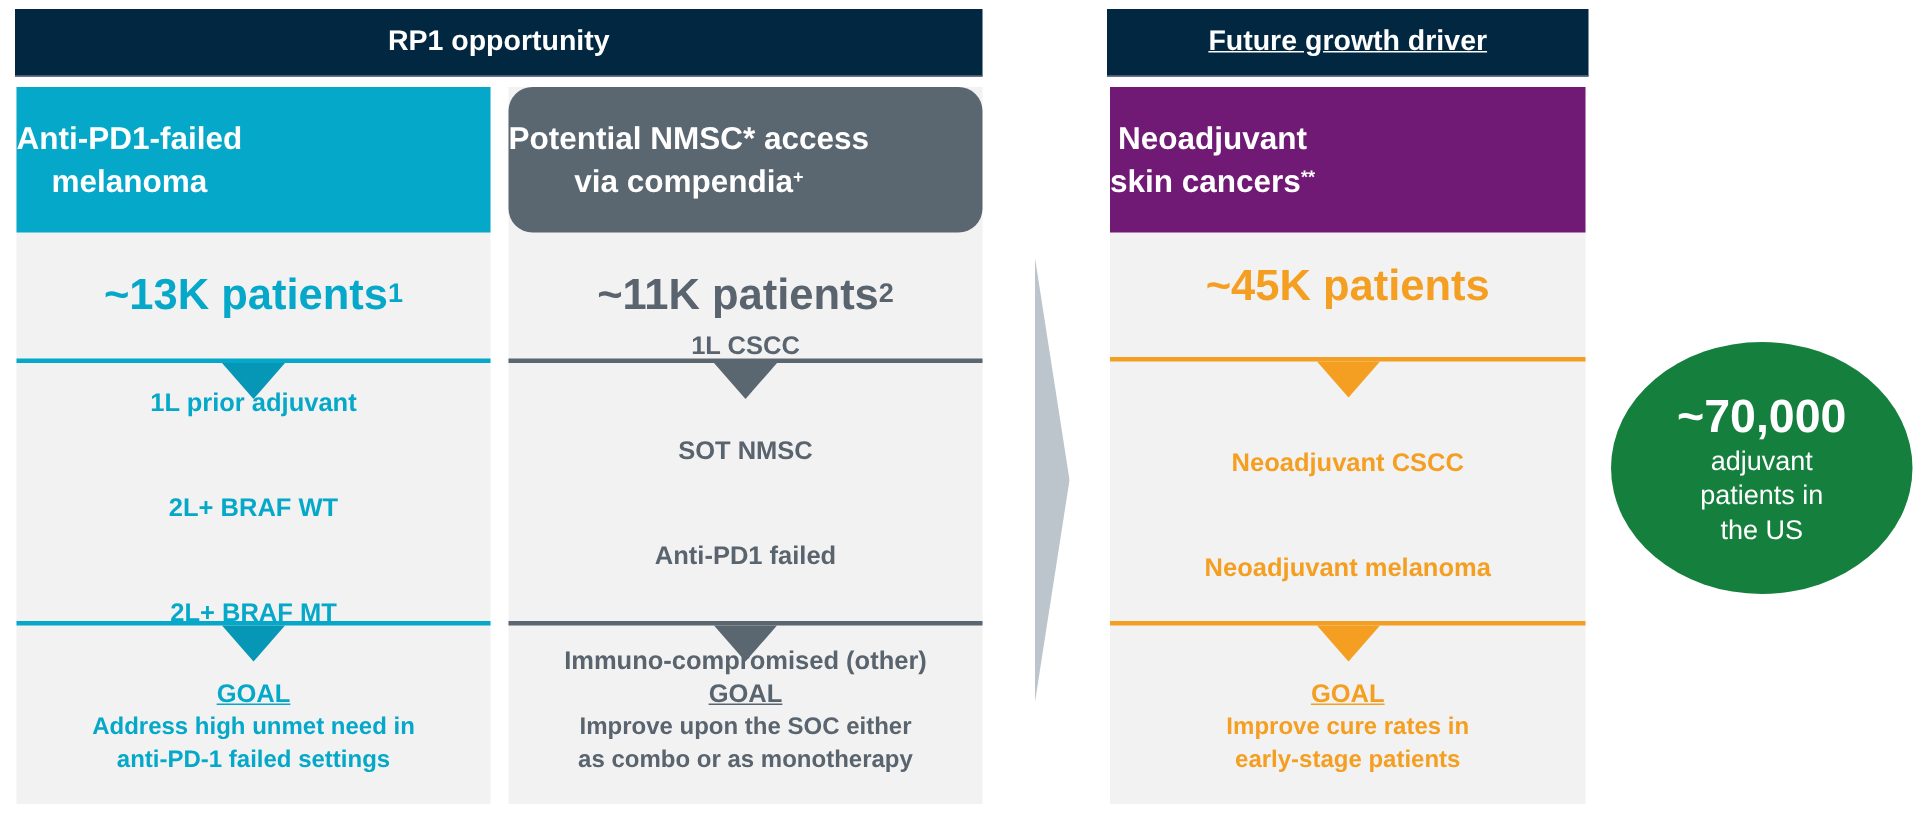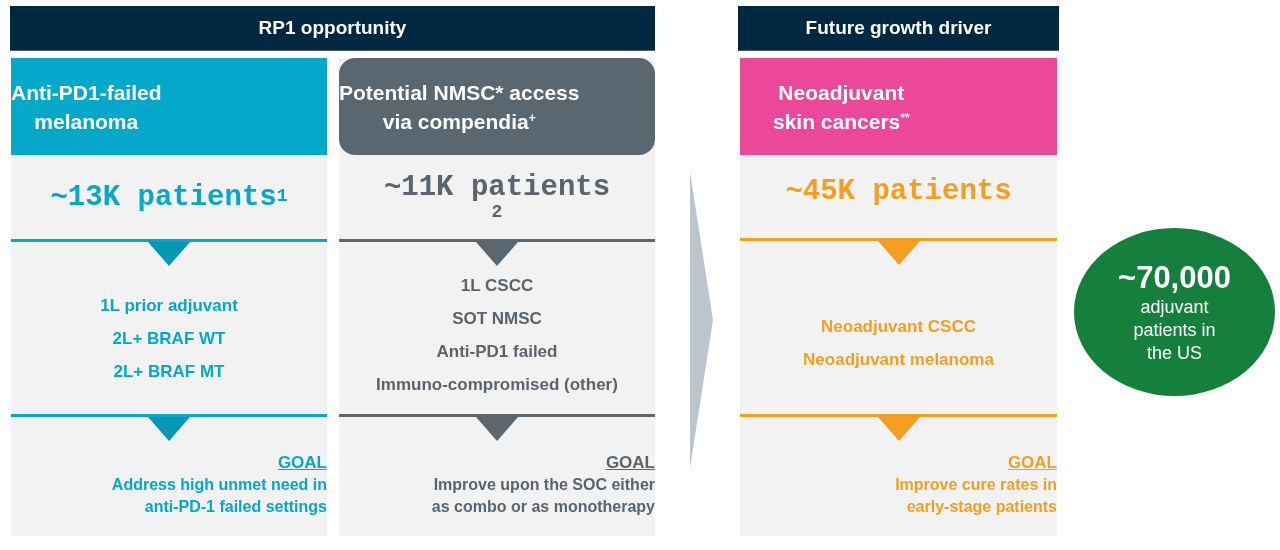--- a/index.html
+++ b/index.html
@@ -8,49 +8,49 @@
   .hdr { position: absolute; top: 6px; height: 45px; background: #022741;
          color: #ffffff; font-weight: bold; font-size: 19px;
          display: flex; align-items: center; justify-content: center;
          box-sizing: border-box; border-bottom: 1px solid #4a5a70; }
   .col { position: absolute; top: 58px; height: 478px; background: #f2f2f2; }
   .col-head { height: 97px; display: flex; align-items: center; 
               text-align: center; color: #ffffff; font-weight: bold; font-size: 21px; line-height: 29px; }
   .col-head sup { font-size: 12px; vertical-align: top; position: relative; top: -3px; }
   .stat { position: absolute; left: 0; right: 0; top: 97px; height: 85px;
           display: flex; align-items: center; justify-content: center;
-          font-weight: bold; font-size: 29px; font-family: Liberation Mono, monospace; }
+          font-weight: bold; font-size: 29px; }
   .stat sup { font-size: 18px; vertical-align: top; position: relative; top: -2px; }
   .divider { position: absolute; left: 0; right: 0; height: 3px; }
   .tri { position: absolute; width: 0; height: 0; left: 50%; margin-left: -21px;
          border-left: 21px solid transparent; border-right: 21px solid transparent;
          border-top: 24px solid; }
   .items { position: absolute; left: 0; right: 0; top: 185px; height: 172px;
            display: flex; flex-direction: column; align-items: center; justify-content: center;
-           font-weight: bold; font-size: 17px; }
+           font-weight: bold; font-size: 17px; gap: 37px; }
   .items div { line-height: 33px; }
-  .goal { position: absolute; left: 0; right: 0; top: 394px; text-align: right;
+  .goal { position: absolute; left: 0; right: 0; top: 394px; text-align: center;
           font-weight: bold; font-size: 16px; line-height: 22px; }
   .goal .goal-title { text-decoration: underline; font-size: 17px; }
   .blue { color: #05a8c9; }
-  .gray { color: #59646e; flex-direction: column; }
+  .gray { color: #59646e; }
   .orange { color: #f49f22; }
   .arrow { position: absolute; left: 689px; top: 172px; }
   .circle { position: absolute; left: 1074px; top: 228px; width: 201px; height: 168px;
             border-radius: 50%; background: #15803d; color: #ffffff;
             display: flex; flex-direction: column; align-items: center; justify-content: center;
             text-align: center; }
   .circle .big { font-weight: bold; font-size: 31px; line-height: 36px; }
   .circle .small { font-size: 18px; line-height: 23px; }
 </style>
 </head>
 <body>
 
 <div class="hdr" style="left:10px; width:645px;">RP1 opportunity</div>
-<div class="hdr" style="left:738px; width:321px;">Future growth driver</div>
+<div class="hdr" style="left:738px; width:321px;text-decoration:underline;">Future growth driver</div>
 
 <div class="col" style="left:11px; width:316px;">
   <div class="col-head" style="background:#05a8c9;">
     <div>
       <span>Anti-PD1-failed</span><br>
       <span>melanoma</span><sup></sup>
     </div>
   </div>
   <div class="stat blue">
     <span>~13K patients</span>
@@ -98,21 +98,21 @@
     <div>Improve upon the SOC either</div>
     <div>as combo or as monotherapy</div>
   </div>
 </div>
 
 <svg class="arrow" width="26" height="298" viewBox="0 0 26 298">
   <polygon points="1,0 24,148 1,296" fill="#bcc5cb"></polygon>
 </svg>
 
 <div class="col" style="left:740px; width:317px;">
-  <div class="col-head" style="background:#ec4899;padding-left:33px;">
+  <div class="col-head" style="background:#701a75;">
     <div>
       <span>Neoadjuvant</span><br>
       <span>skin cancers</span><sup>**</sup>
     </div>
   </div>
   <div class="stat orange" style="height:72px;">
     <span>~45K patients</span>
       <sup></sup>
   </div>
   <div class="divider" style="top:180px; background:#f49f22;"></div>

